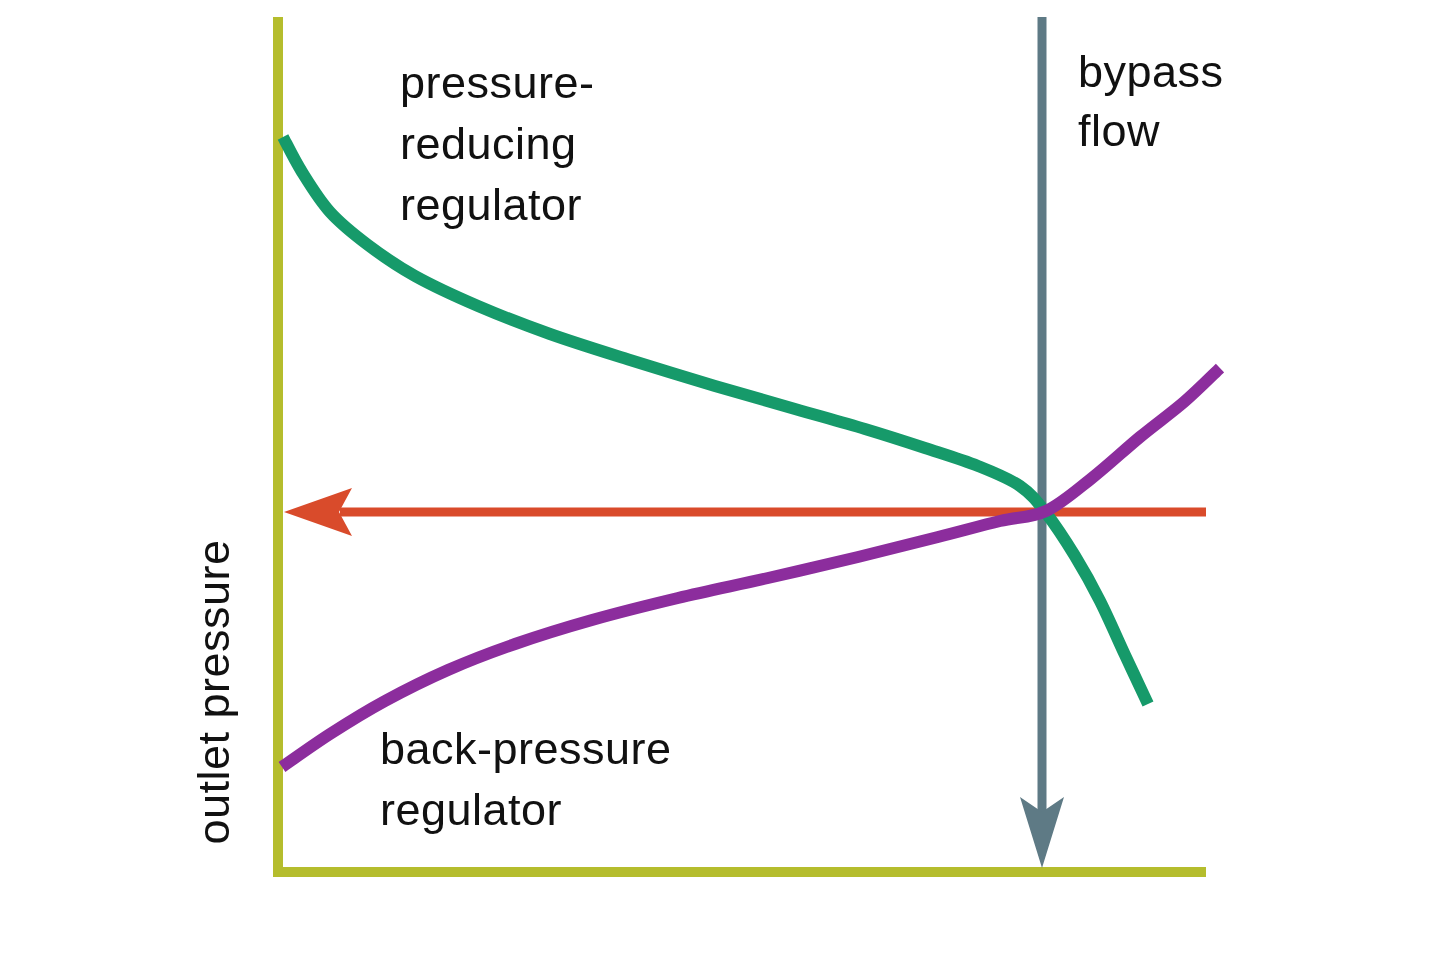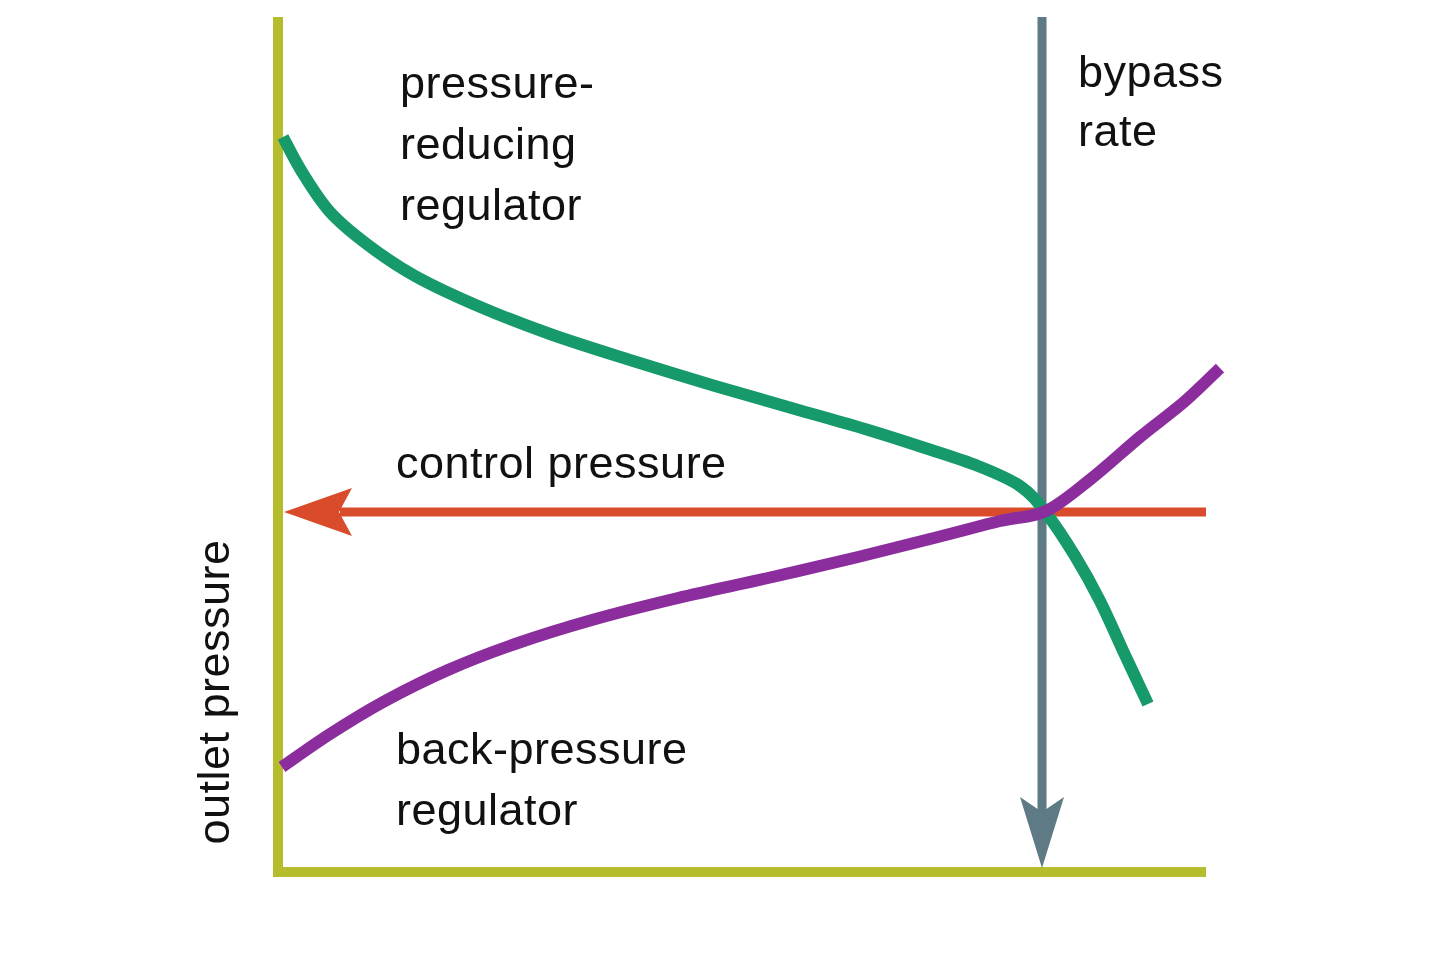--- a/index.html
+++ b/index.html
@@ -26,21 +26,21 @@
     position: absolute;
     color: #111111;
     font-size: 45px;
     line-height: 61px;
     white-space: pre-line;
     letter-spacing: 0.5px;
   }
   .lbl-pressure-reducing { left: 400px; top: 52px; }
   .lbl-bypass-flow       { left: 1078px; top: 42px; line-height: 59px; }
   .lbl-control-pressure  { left: 396px; top: 432px; }
-  .lbl-back-pressure     { left: 396px; top: 718px; }
+  .lbl-back-pressure     { left: 380px; top: 718px; }
   .lbl-flow-rate         { left: 278px; top: 893px; }
   .lbl-outlet-pressure {
     left: 213px;
     top: 692px;
     transform: translate(-50%, -50%) rotate(-90deg);
     white-space: nowrap;
     width: max-content;
   }
 </style>
 </head>
@@ -61,23 +61,22 @@
 
     <path fill="none" stroke-width="12" d="M 283 137 C 286.1666666666667 142.83333333333334, 294.1666666666667 159.5, 302 172 C 309.8333333333333 184.5, 319 199.83333333333334, 330 212 C 341 224.16666666666666, 353.8333333333333 234.33333333333334, 368 245 C 382.1666666666667 255.66666666666666, 396.6666666666667 265.8333333333333, 415 276 C 433.3333333333333 286.1666666666667, 455.5 296.3333333333333, 478 306 C 500.5 315.6666666666667, 524.6666666666666 325, 550 334 C 575.3333333333334 343, 602.5 351.3333333333333, 630 360 C 657.5 368.6666666666667, 687.5 377.8333333333333, 715 386 C 742.5 394.1666666666667, 770 401.8333333333333, 795 409 C 820 416.1666666666667, 843.3333333333334 422.5, 865 429 C 886.6666666666666 435.5, 906.1666666666666 441.8333333333333, 925 448 C 943.8333333333334 454.1666666666667, 962.1666666666666 459.6666666666667, 978 466 C 993.8333333333334 472.3333333333333, 1008.6666666666666 478.1666666666667, 1020 486 C 1031.3333333333333 493.8333333333333, 1036.8333333333333 501.3333333333333, 1046 513 C 1055.1666666666667 524.6666666666666, 1066 541.3333333333334, 1075 556 C 1084 570.6666666666666, 1091.6666666666667 584.5, 1100 601 C 1108.3333333333333 617.5, 1117 637.8333333333334, 1125 655 C 1133 672.1666666666666, 1144.1666666666667 695.8333333333334, 1148 704" stroke="#169a6a"></path>
     <path fill="none" stroke-width="12" d="M 282 767 C 290 761.5, 312.8333333333333 745, 330 734 C 347.1666666666667 723, 365.3333333333333 711.6666666666666, 385 701 C 404.6666666666667 690.3333333333334, 426.3333333333333 679.5, 448 670 C 469.6666666666667 660.5, 491 652.3333333333334, 515 644 C 539 635.6666666666666, 564.8333333333334 627.6666666666666, 592 620 C 619.1666666666666 612.3333333333334, 648.6666666666666 605, 678 598 C 707.3333333333334 591, 738 584.8333333333334, 768 578 C 798 571.1666666666666, 829.6666666666666 563.8333333333334, 858 557 C 886.3333333333334 550.1666666666666, 914.3333333333334 543, 938 537 C 961.6666666666666 531, 982 525.3333333333334, 1000 521 C 1018 516.6666666666666, 1030.6666666666667 518.1666666666666, 1046 511 C 1061.3333333333333 503.8333333333333, 1076.3333333333333 490.3333333333333, 1092 478 C 1107.6666666666667 465.6666666666667, 1124.6666666666667 449.6666666666667, 1140 437 C 1155.3333333333333 424.3333333333333, 1170.6666666666667 413.5, 1184 402 C 1197.3333333333333 390.5, 1214 373.6666666666667, 1220 368" stroke="#8c2d9d"></path>
   </svg>
 
   <div class="lbl lbl-pressure-reducing">pressure-
 reducing
 regulator</div>
 
   <div class="lbl lbl-bypass-flow">bypass
-rate</div>
+flow</div>
 
-  <div class="lbl lbl-control-pressure">control pressure</div>
 
   <div class="lbl lbl-back-pressure">back-pressure
 regulator</div>
 
   <div class="lbl lbl-outlet-pressure">outlet pressure</div>
 
 
 </div>
 
 </body></html>

